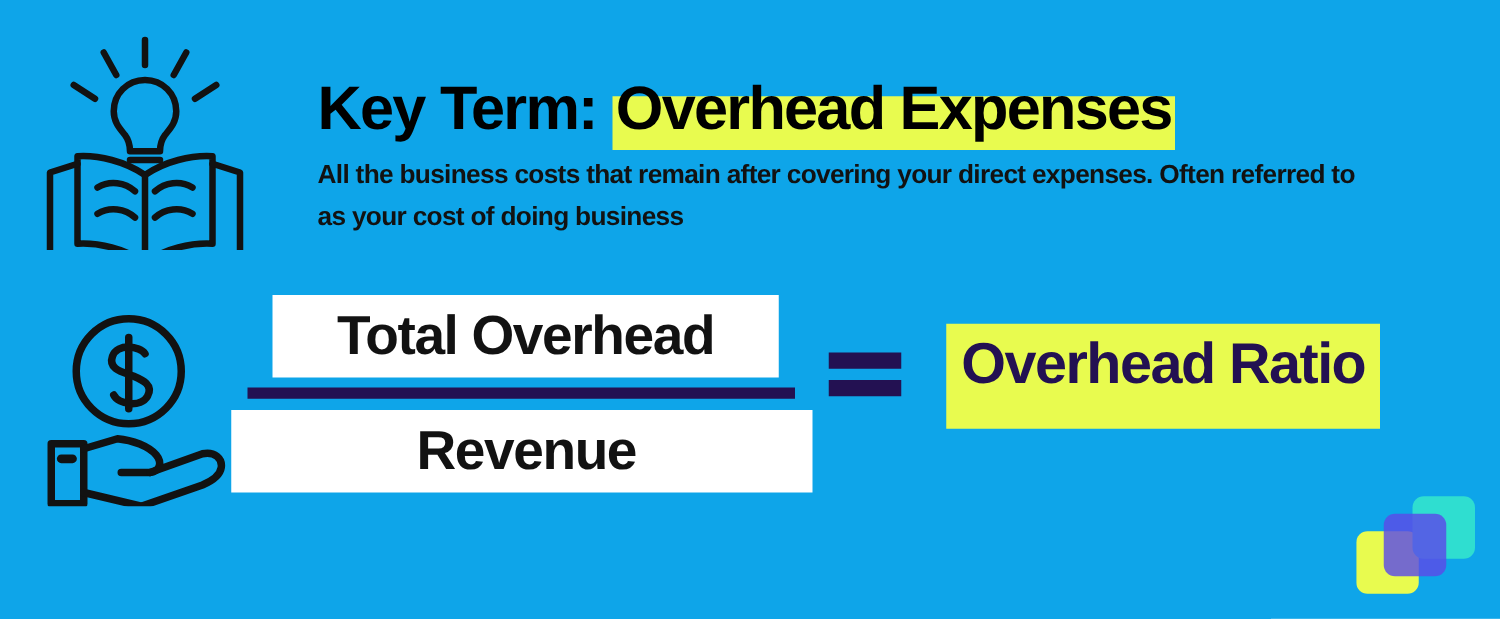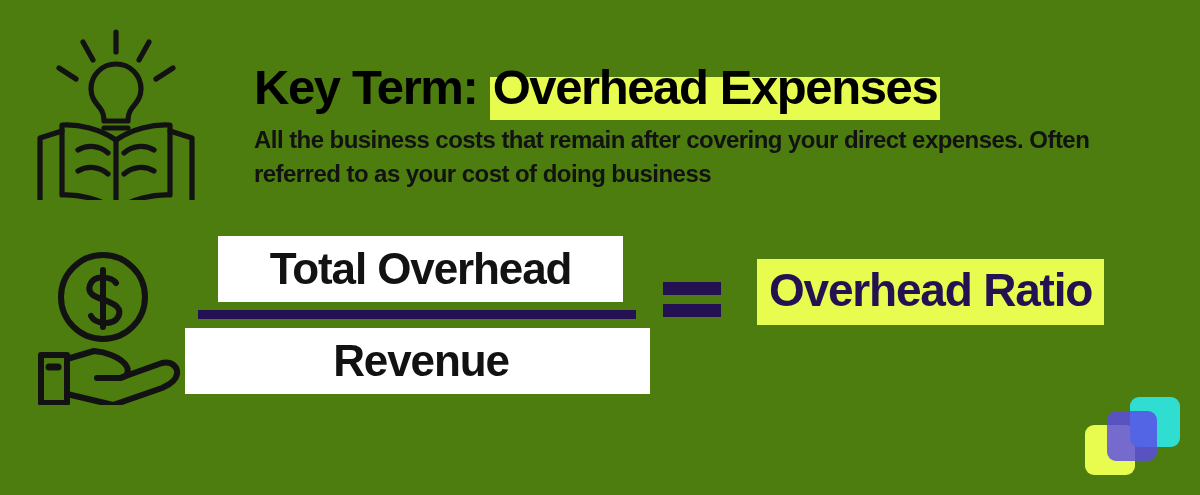--- a/index.html
+++ b/index.html
@@ -9,21 +9,21 @@
   }
   body {
     font-family: "Liberation Sans", sans-serif;
     background: #ffffff;
   }
 
   #infographic {
     position: relative;
     width: 1200px;
     height: 495px;
-    background: #4d7c0f;
+    background: #0ea5e9;
     overflow: hidden;
   }
 
   
   .book-icon {
     position: absolute;
     left: 26px;
     top: 28px;
     width: 180px;
     height: 172px;
@@ -57,21 +57,21 @@
     position: absolute;
     left: 0;
     right: 0;
     top: 17px;
     bottom: -6px;
     background: #e8fb4f;
     z-index: -1;
   }
   .definition {
     margin-top: 9px;
-    font-size: 24px;
+    font-size: 21px;
     font-weight: 600;
     letter-spacing: -0.55px;
     line-height: 34px;
     color: #121212;
     max-width: 845px;
   }
 
   
   .hand-icon {
     position: absolute;
@@ -162,21 +162,21 @@
     background: #231152;
   }
   .equals-bar.top { top: 0; }
   .equals-bar.bottom { top: 22px; }
 
   
   .result-highlight {
     position: absolute;
     left: 757px;
     top: 259px;
-    padding: 7px 12px 10px 12px;
+    padding: 7px 12px 28px 12px;
     background: #e8fb4f;
   }
   .result-text {
     font-size: 46px;
     font-weight: 800;
     letter-spacing: -1.2px;
     line-height: 49px;
     color: #231152;
     white-space: nowrap;
   }

